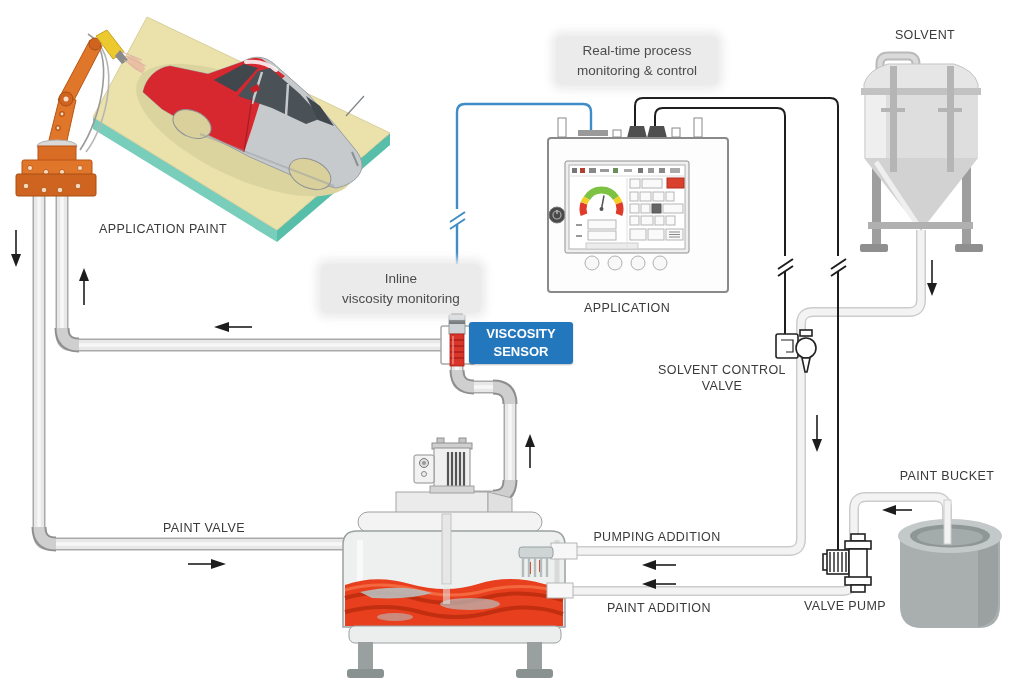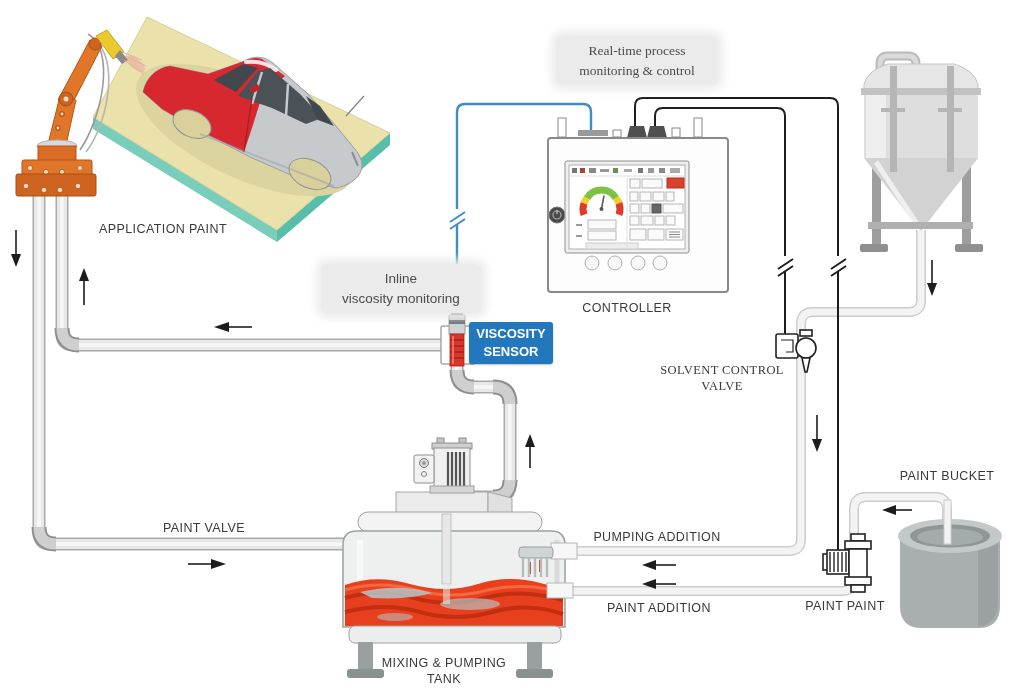--- a/index.html
+++ b/index.html
@@ -360,43 +360,42 @@
       <line class="arr" x1="676" y1="584" x2="654" y2="584"></line>
           <polygon class="ah" points="642,584 656,579 656,589"></polygon>
     </g>
     <g>
       <line class="arr" x1="912" y1="510" x2="894" y2="510"></line>
           <polygon class="ah" points="882,510 896,505 896,515"></polygon>
     </g>
   </g>
 </svg>
 
-<div class="callout" style="left:556px;top:36px;width:146px;font-family:Liberation Serif, serif;">Real-time process
+<div class="callout" style="left:556px;top:36px;width:146px;">Real-time process
 monitoring &amp; control</div>
 
 <div class="callout" style="left:321px;top:264px;width:144px;">Inline
 viscosity monitoring</div>
 
-<div class="badge" style="left:469px;top:322px;width:84px;height:42px;">VISCOSITY
+<div class="badge" style="left:469px;top:322px;width:104px;height:42px;">VISCOSITY
 SENSOR</div>
 
 <div class="label" style="left:63px;top:221px;width:200px;">APPLICATION PAINT</div>
 
-<div class="label" style="left:527px;top:300px;width:200px;">CONTROLLER</div>
-
-
-<div class="label" style="left:622px;top:362px;width:200px;font-family:Liberation Serif, serif;">SOLVENT CONTROL
+<div class="label" style="left:527px;top:300px;width:200px;">APPLICATION</div>
+
+<div class="label" style="left:825px;top:27px;width:200px;">SOLVENT</div>
+
+<div class="label" style="left:622px;top:362px;width:200px;">SOLVENT CONTROL
 VALVE</div>
 
 <div class="label" style="left:104px;top:520px;width:200px;">PAINT VALVE</div>
 
 <div class="label" style="left:557px;top:529px;width:200px;">PUMPING ADDITION</div>
 
 <div class="label" style="left:559px;top:600px;width:200px;">PAINT ADDITION</div>
 
-<div class="label" style="left:745px;top:598px;width:200px;">PAINT PAINT</div>
+<div class="label" style="left:745px;top:598px;width:200px;">VALVE PUMP</div>
 
 <div class="label" style="left:847px;top:468px;width:200px;">PAINT BUCKET</div>
 
-<div class="label" style="left:344px;top:655px;width:200px;">MIXING &amp; PUMPING
-TANK</div>
 
 </div>
 
 </body></html>

